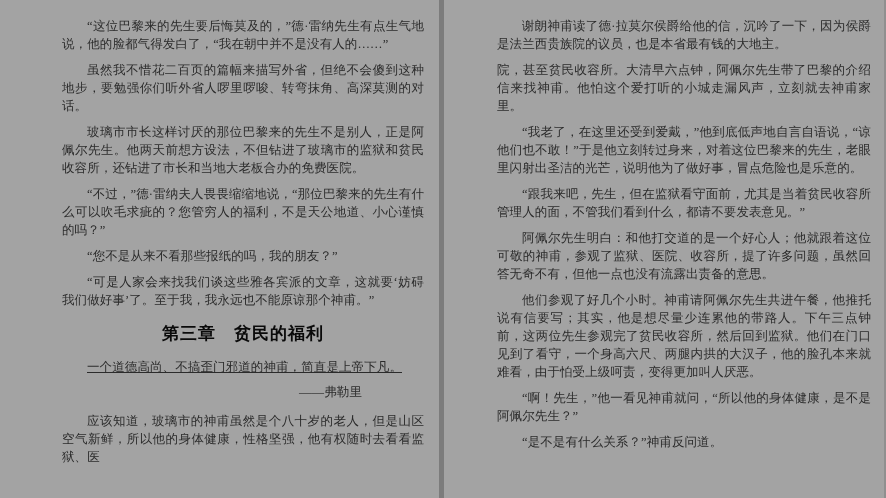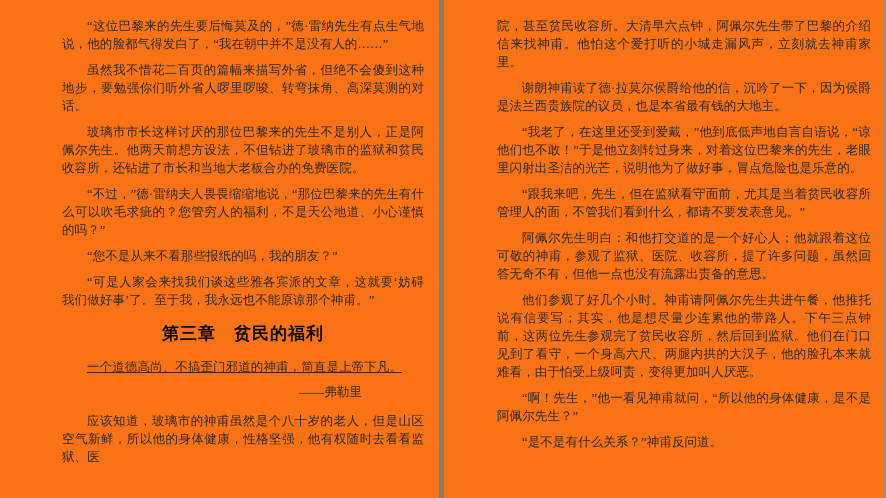--- a/index.html
+++ b/index.html
@@ -12,21 +12,21 @@
     width: 886px;
     height: 498px;
     background: #ffffff;
     overflow: hidden;
     font-family: "Liberation Serif", "DejaVu Serif", serif;
   }
   .page {
     position: absolute;
     top: 0;
     height: 498px;
-    background: #f97316;
+    background: #a3a3a3;
     box-sizing: border-box;
     overflow: hidden;
     color: #2b2b2b;
   }
   .page-left {
     left: 0;
     width: 439px;
     padding: 17px 15px 0 62px;
   }
   .page-right {
@@ -93,22 +93,22 @@
       <p class="blk body">玻璃市市长这样讨厌的那位巴黎来的先生不是别人，正是阿佩尔先生。他两天前想方设法，不但钻进了玻璃市的监狱和贫民收容所，还钻进了市长和当地大老板合办的免费医院。</p>
       <p class="blk body">“不过，”德·雷纳夫人畏畏缩缩地说，“那位巴黎来的先生有什么可以吹毛求疵的？您管穷人的福利，不是天公地道、小心谨慎的吗？”</p>
       <p class="blk body">“您不是从来不看那些报纸的吗，我的朋友？”</p>
       <p class="blk body">“可是人家会来找我们谈这些雅各宾派的文章，这就要‘妨碍我们做好事’了。至于我，我永远也不能原谅那个神甫。”</p>
       <p class="blk chapter-title">第三章　贫民的福利</p>
       <p class="blk epigraph">一个道德高尚、不搞歪门邪道的神甫，简直是上帝下凡。</p>
       <p class="blk attribution">——弗勒里</p>
       <p class="blk body">应该知道，玻璃市的神甫虽然是个八十岁的老人，但是山区空气新鲜，所以他的身体健康，性格坚强，他有权随时去看看监狱、医</p>
     </div>
   <div class="page page-right" id="right-page">
+      <p class="blk body">谢朗神甫读了德·拉莫尔侯爵给他的信，沉吟了一下，因为侯爵是法兰西贵族院的议员，也是本省最有钱的大地主。</p>
       <p class="blk body-cont">院，甚至贫民收容所。大清早六点钟，阿佩尔先生带了巴黎的介绍信来找神甫。他怕这个爱打听的小城走漏风声，立刻就去神甫家里。</p>
-      <p class="blk body">谢朗神甫读了德·拉莫尔侯爵给他的信，沉吟了一下，因为侯爵是法兰西贵族院的议员，也是本省最有钱的大地主。</p>
       <p class="blk body">“我老了，在这里还受到爱戴，”他到底低声地自言自语说，“谅他们也不敢！”于是他立刻转过身来，对着这位巴黎来的先生，老眼里闪射出圣洁的光芒，说明他为了做好事，冒点危险也是乐意的。</p>
       <p class="blk body">“跟我来吧，先生，但在监狱看守面前，尤其是当着贫民收容所管理人的面，不管我们看到什么，都请不要发表意见。”</p>
       <p class="blk body">阿佩尔先生明白：和他打交道的是一个好心人；他就跟着这位可敬的神甫，参观了监狱、医院、收容所，提了许多问题，虽然回答无奇不有，但他一点也没有流露出责备的意思。</p>
       <p class="blk body">他们参观了好几个小时。神甫请阿佩尔先生共进午餐，他推托说有信要写；其实，他是想尽量少连累他的带路人。下午三点钟前，这两位先生参观完了贫民收容所，然后回到监狱。他们在门口见到了看守，一个身高六尺、两腿内拱的大汉子，他的脸孔本来就难看，由于怕受上级呵责，变得更加叫人厌恶。</p>
       <p class="blk body">“啊！先生，”他一看见神甫就问，“所以他的身体健康，是不是阿佩尔先生？”</p>
       <p class="blk body">“是不是有什么关系？”神甫反问道。</p>
     </div>
   <div class="gutter"></div>
   <div class="page-edge-right"></div>
 </div>

